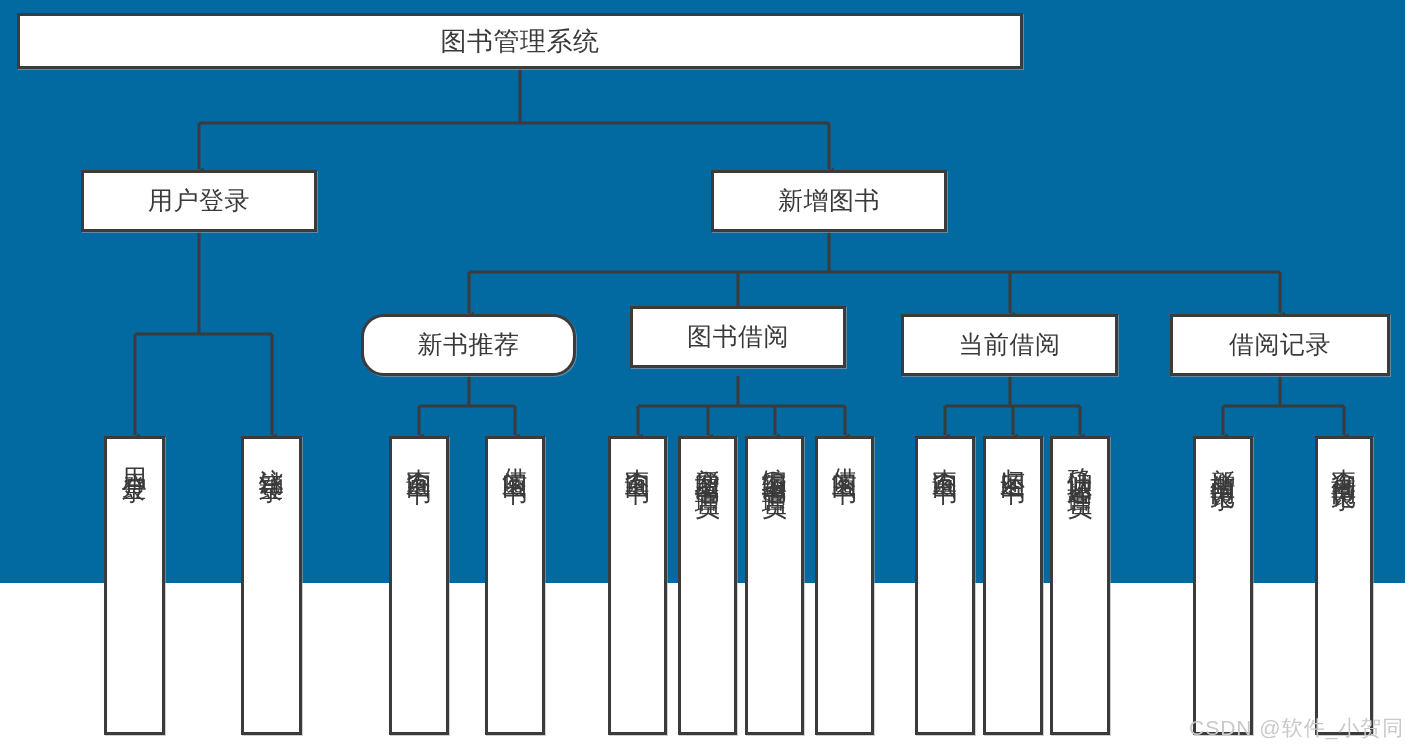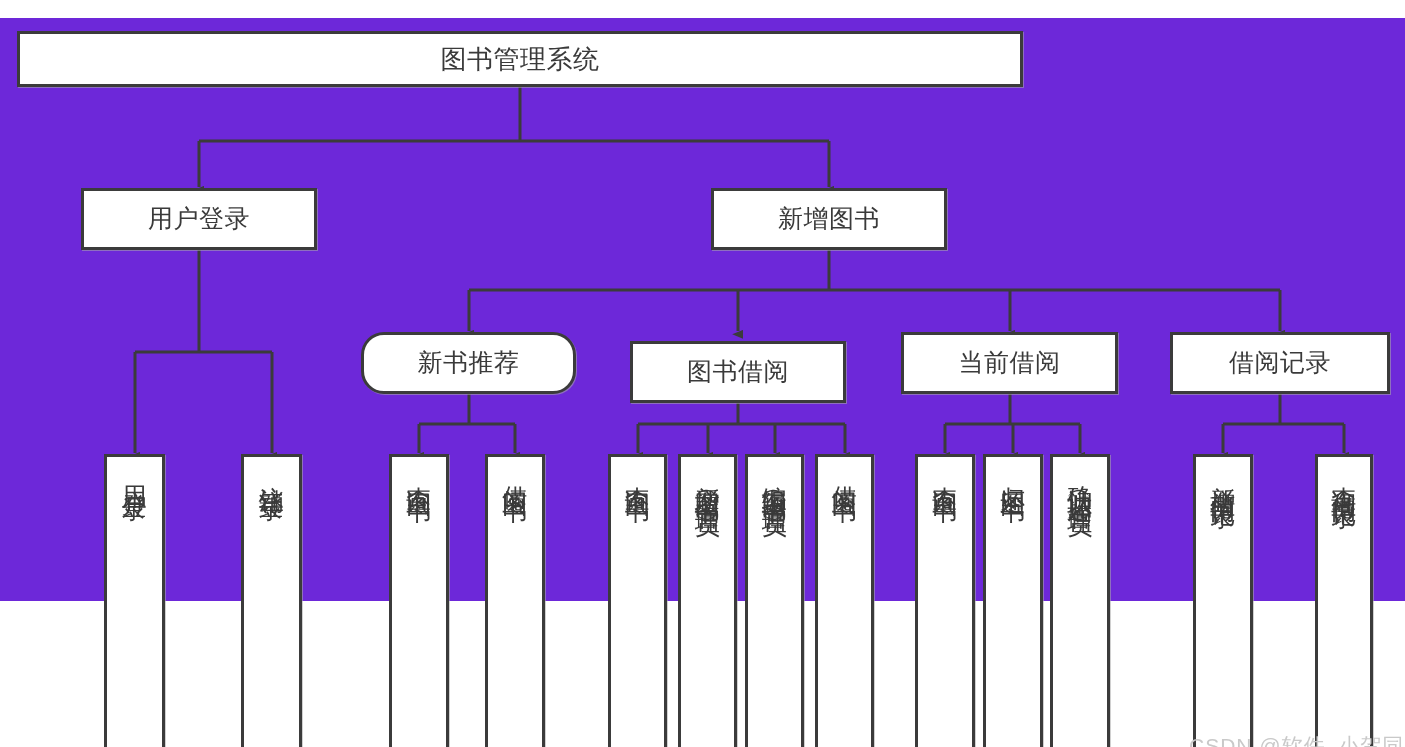--- a/index.html
+++ b/index.html
@@ -2,21 +2,21 @@
 <html><head>
 <meta charset="utf-8">
 <title>图书管理系统 功能结构图</title>
 <style>
   html,body{margin:0;padding:0;background:#ffffff;}
   body{
     width:1405px;height:747px;overflow:hidden;
     font-family:"Liberation Sans","DejaVu Sans",sans-serif;
     -webkit-font-smoothing:antialiased;
   }
-  #diagram-root{position:relative;width:1405px;height:583px;background:#6d28d9;margin-top:18px;}
+  #diagram-root{position:relative;width:1405px;height:583px;background:#0369a1;}
   svg#edges{position:absolute;left:0;top:0;width:1405px;height:747px;}
 
   .node{
     position:absolute;
     box-sizing:border-box;
     background:#ffffff;
     border:3px solid #3b3b3b;
     box-shadow:1px 1px 0 rgba(170,170,170,.55);
     display:flex;align-items:center;justify-content:center;
     color:#3a3a3a;
@@ -107,21 +107,21 @@
       </div>
       <div class="node h" style="left: 81px; top: 170px; width: 236px; height: 62px;">
         <span class="label">用户登录</span>
       </div>
       <div class="node h" style="left: 711px; top: 170px; width: 236px; height: 62px;">
         <span class="label">新增图书</span>
       </div>
       <div class="node h" style="left: 361px; top: 314px; width: 215px; height: 62px; border-radius: 23px;">
         <span class="label">新书推荐</span>
       </div>
-      <div class="node h" style="left: 630px; top: 323px; width: 216px; height: 62px;">
+      <div class="node h" style="left: 630px; top: 306px; width: 216px; height: 62px;">
         <span class="label">图书借阅</span>
       </div>
       <div class="node h" style="left: 901px; top: 314px; width: 217px; height: 62px;">
         <span class="label">当前借阅</span>
       </div>
       <div class="node h" style="left: 1170px; top: 314px; width: 220px; height: 62px;">
         <span class="label">借阅记录</span>
       </div>
       <div class="node v" style="left: 104px; top: 436px; width: 61px; height: 299px;">
         <span class="label">用户登录</span>

